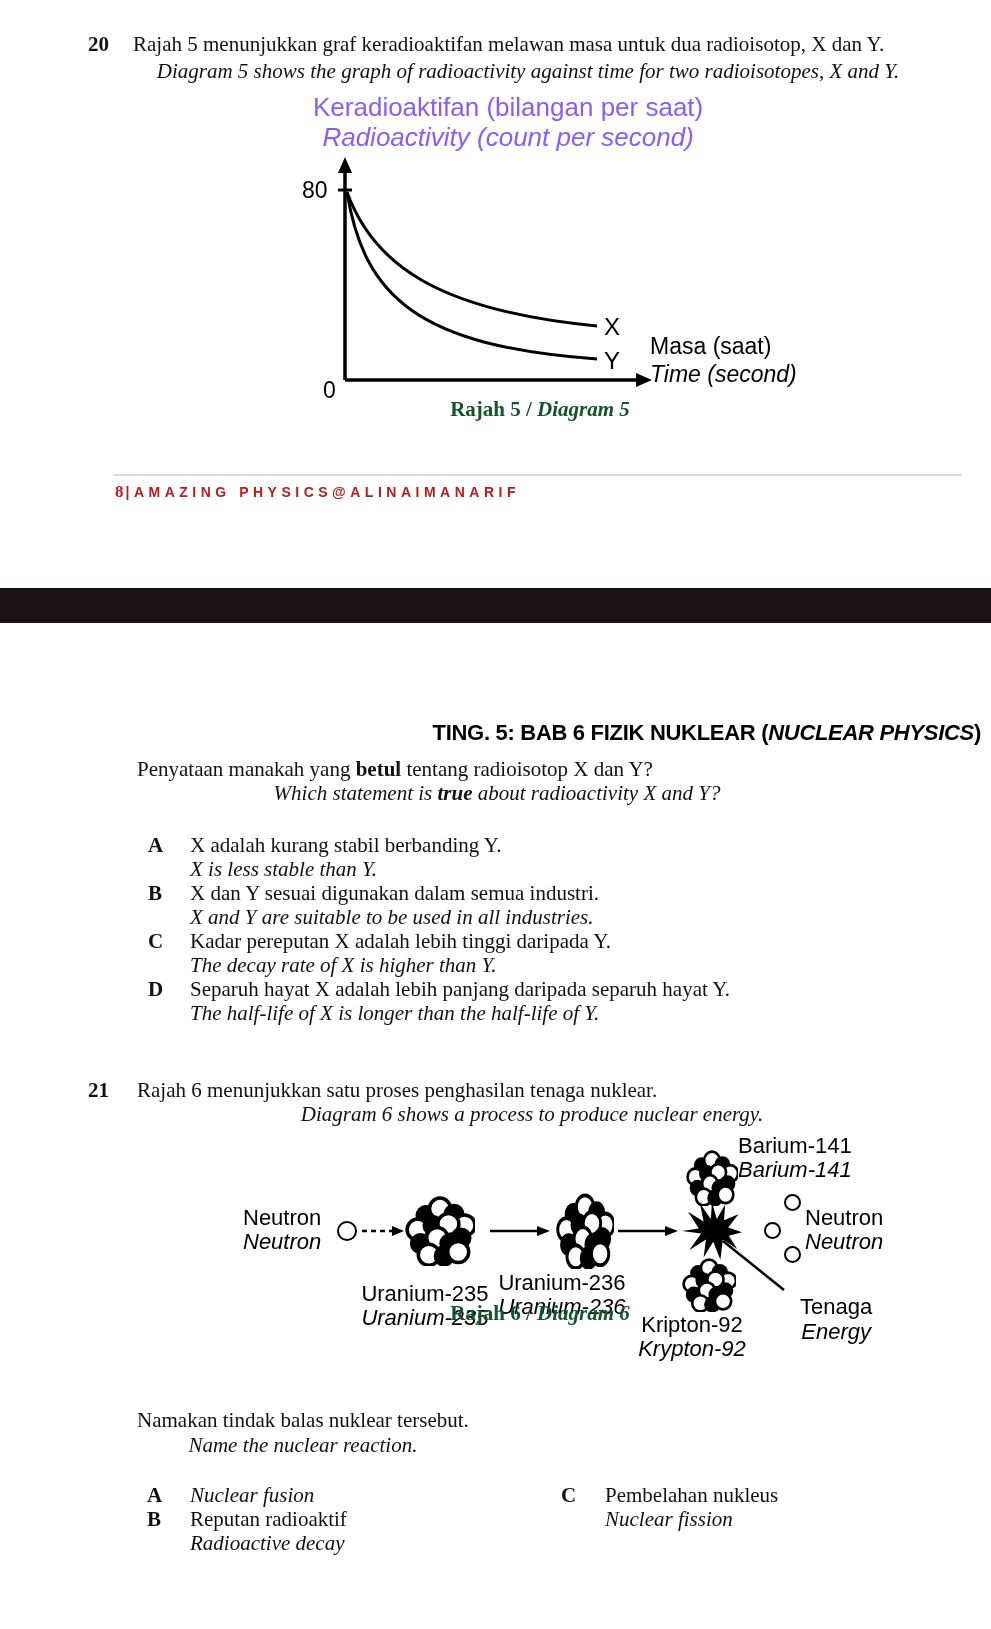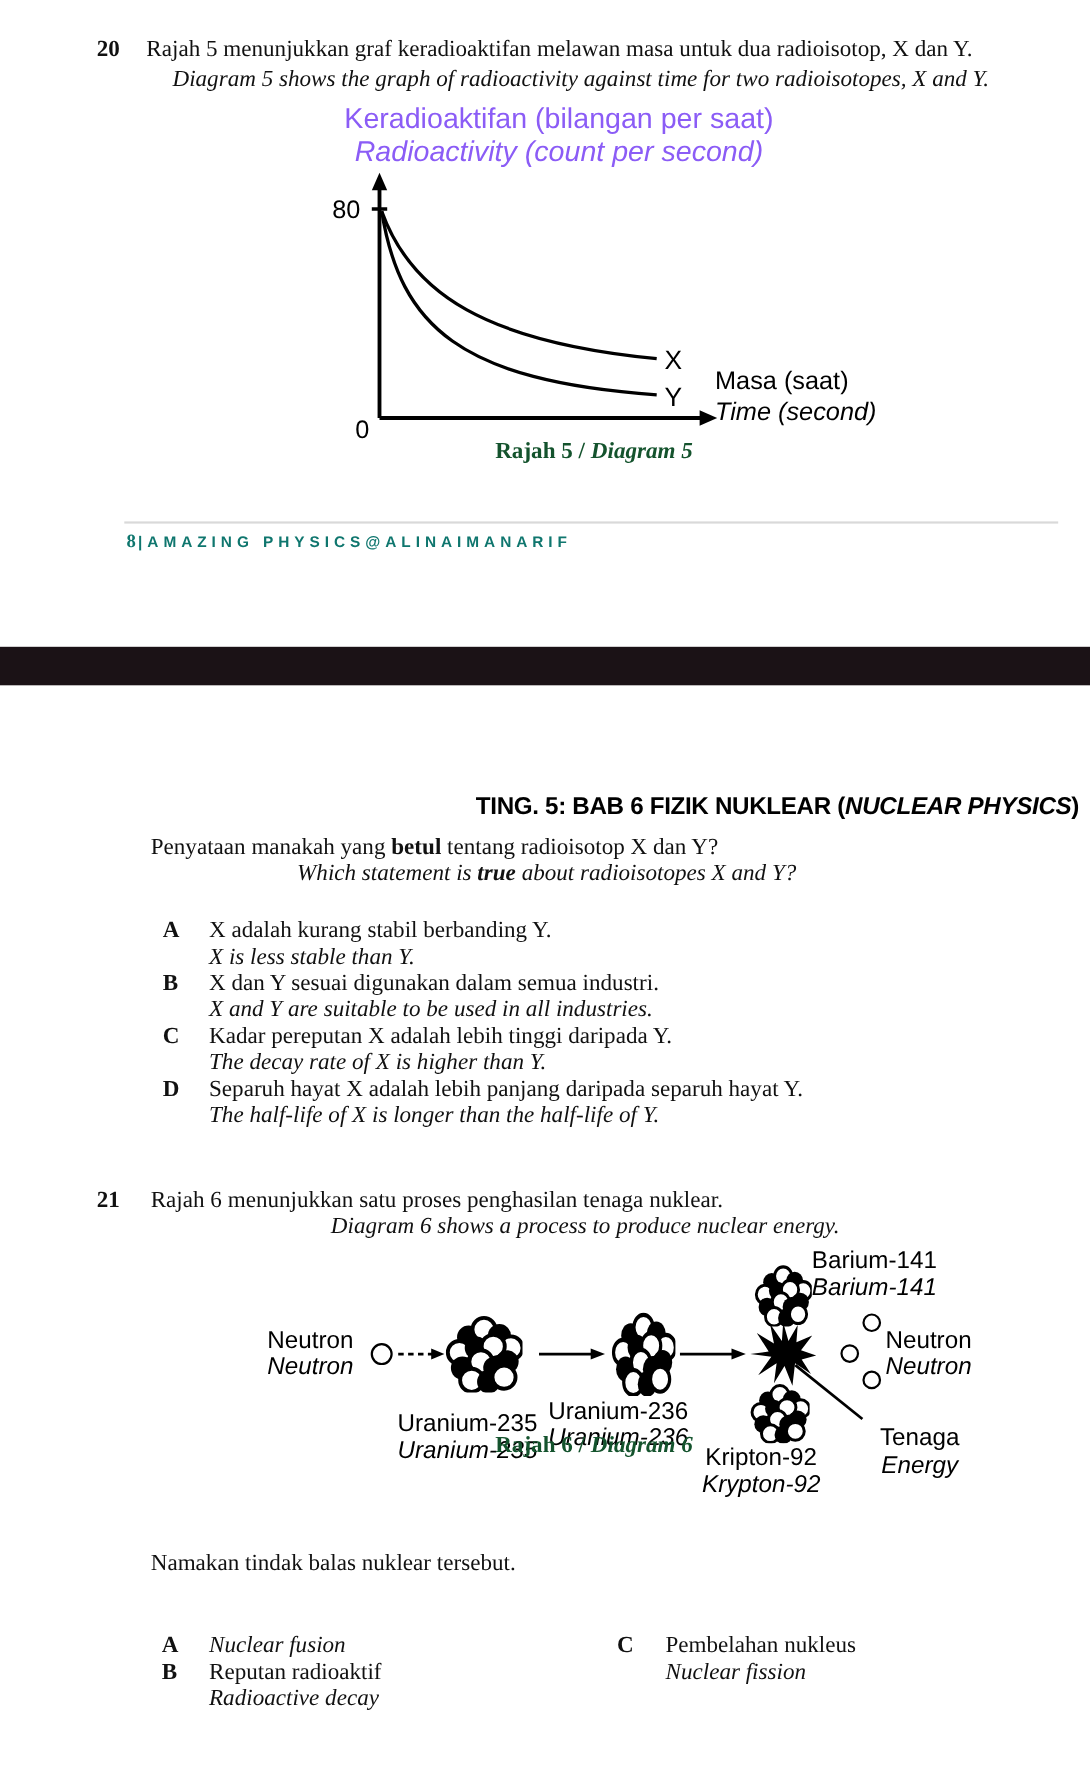--- a/index.html
+++ b/index.html
@@ -19,21 +19,21 @@
   .body-text{font-size:21px;line-height:24px;}
 
   
   .graph-title{font-size:26px;line-height:30px;color:#8b5cf6;}
   .axis-label{font-size:23px;line-height:28px;color:#000;}
   .caption{font-size:21px;font-weight:bold;text-align:center;color:#14532d;}
 
   
   .footer-rule{height:2px;background:#d9d9d9;}
   .footer-text{font-family:"Liberation Sans", sans-serif;font-size:14px;font-weight:bold;
-    letter-spacing:4.5px;color:#0f766e;white-space:nowrap;}
+    letter-spacing:4.5px;color:#b91c1c;white-space:nowrap;}
   .footer-text .pg{font-family:"Liberation Serif", serif;font-size:17px;letter-spacing:2px;}
   .page-bar{background:#1b1216;}
   .p2-header{font-family:"Liberation Sans", sans-serif;font-weight:bold;font-size:22px;
     letter-spacing:-0.3px;color:#000;white-space:nowrap;}
 
   
   .opt{position:relative;padding-left:42px;font-size:21px;line-height:24px;}
   .opt .letter{position:absolute;left:0;top:0;font-weight:bold;}
   .opt .en{font-style:italic;}
 
@@ -115,21 +115,21 @@
 
 <div class="abs p2-header" style="right:10px;top:689px;margin-top:31px;">
   <span>TING. 5: BAB 6 FIZIK NUKLEAR (</span><span class="it">NUCLEAR PHYSICS</span><span>)</span>
 </div>
 
 <div class="abs body-text" style="left:137px;top:757px;width:720px;">
   <div>
     <span>Penyataan manakah yang </span><span class="b">betul</span><span> tentang radioisotop X dan Y?</span>
   </div>
   <div class="it">
-    <span>Which statement is </span><span class="b">true</span><span> about radioisotopes X and Y?</span>
+    <span>Which statement is </span><span class="b">true</span><span> about radioactivity X and Y?</span>
   </div>
 </div>
 
 <div class="abs" style="left:148px;top:833px;width:760px;">
   <div class="opt">
     <span class="letter">A</span>
     <div class="ms">X adalah kurang stabil berbanding Y.</div>
     <div class="en">X is less stable than Y.</div>
   </div>
   <div class="opt">
@@ -232,20 +232,21 @@
     <div class="it">Energy</div>
   </div>
 </div>
 
 <div class="abs caption" style="left:340px;top:1301px;width:400px;">
   <span>Rajah 6</span><span> / </span><span class="it">Diagram 6</span>
 </div>
 
 <div class="abs body-text" style="left:137px;top:1408px;line-height:25px;">
   <div>Namakan tindak balas nuklear tersebut.</div>
+  <div class="it">Name the nuclear reaction.</div>
 </div>
 
 <div class="abs" style="left:147px;top:1483px;width:380px;">
   <div class="opt" style="padding-left:43px;">
     <span class="letter">A</span>
     <div class="en">Nuclear fusion</div>
   </div>
   <div class="opt" style="padding-left:43px;">
     <span class="letter">B</span>
     <div class="ms">Reputan radioaktif</div>

